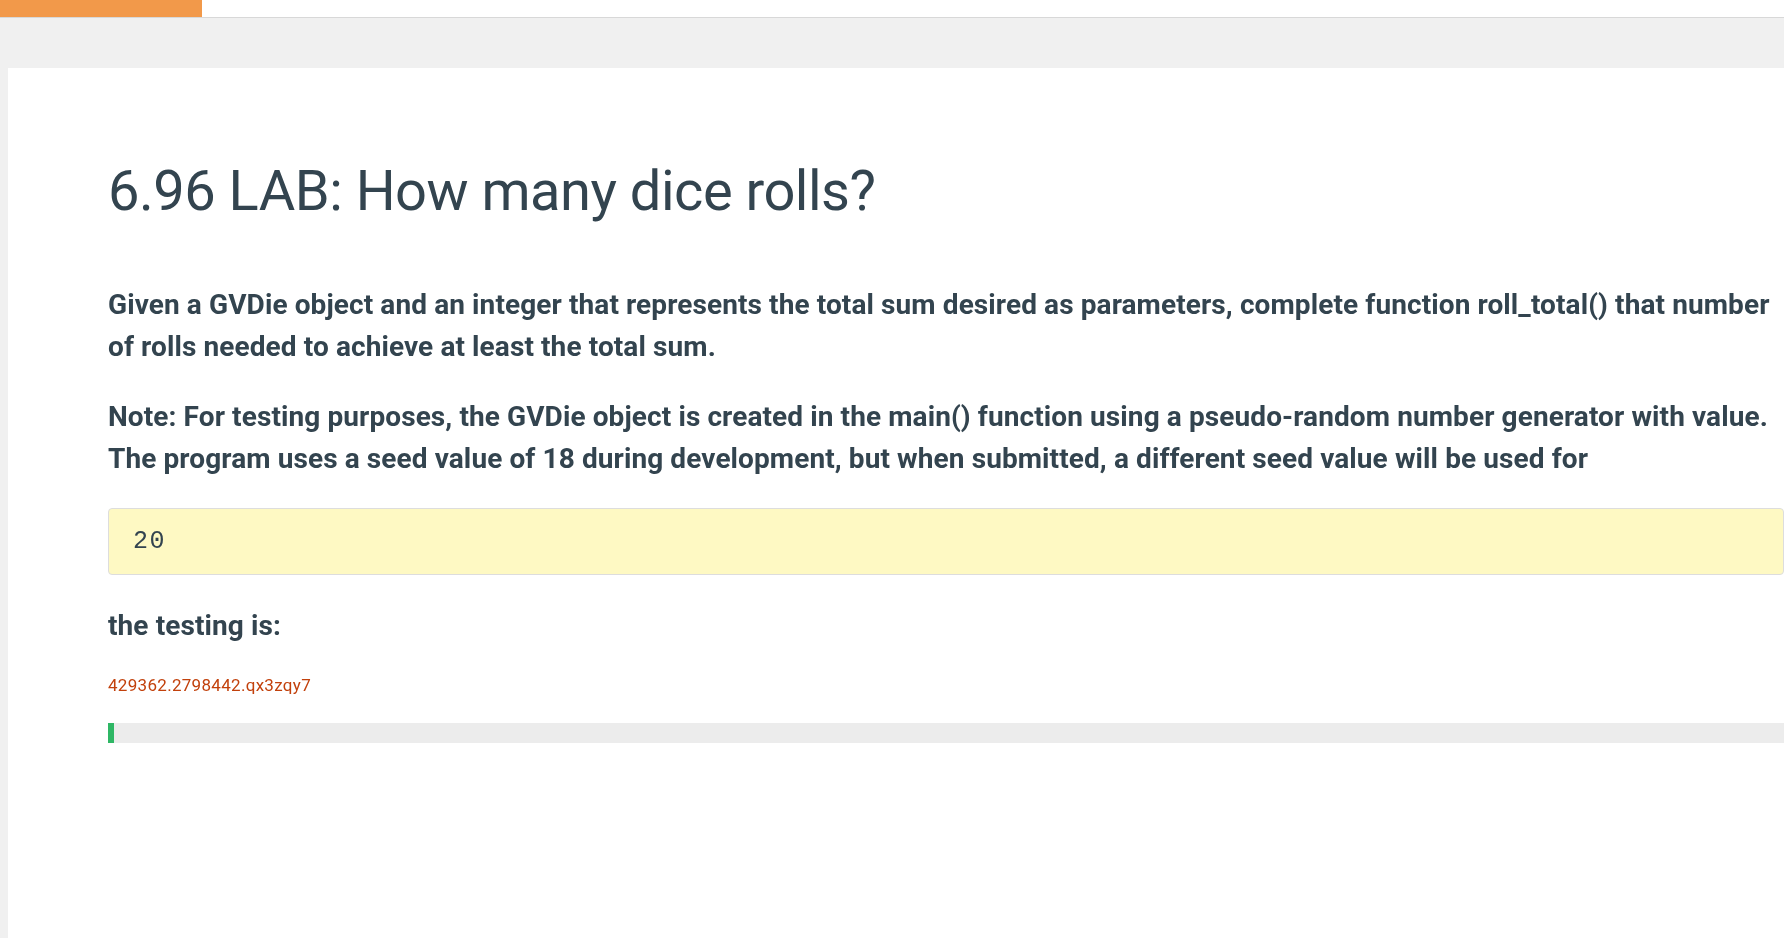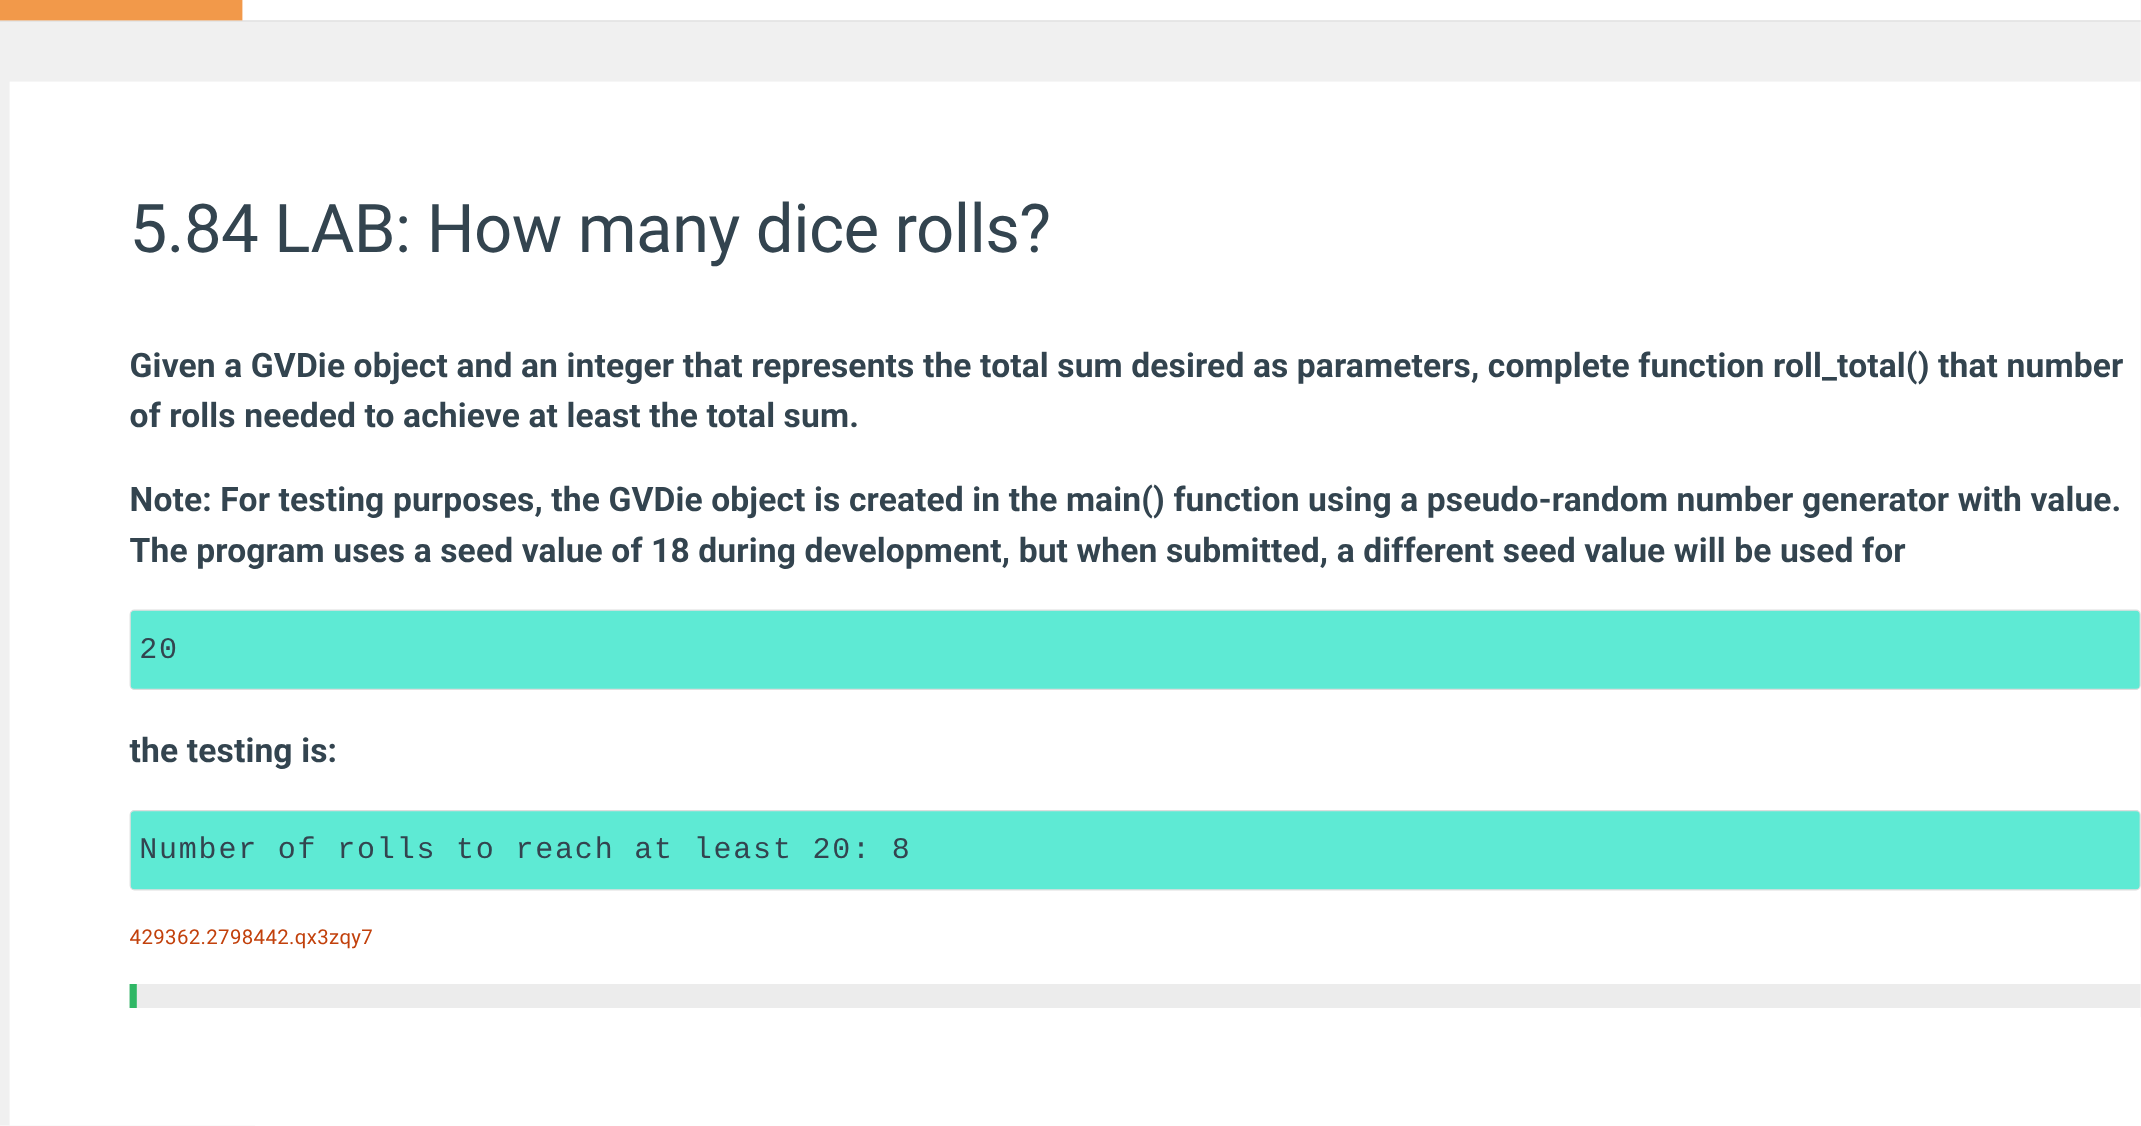--- a/index.html
+++ b/index.html
@@ -53,24 +53,24 @@
     .body-text {
       font-size: 28px;
       font-weight: 700;
       color: #33444f;
       line-height: 1.5;
       margin-bottom: 28px;
       letter-spacing: 0.1px;
     }
 
     .code-block {
-      background: #5eead4;
+      background: #fef9c3;
       border: 1px solid #dddddd;
       border-radius: 4px;
-      padding: 18px 7px;
+      padding: 18px 24px;
       font-family: "Courier New", Courier, monospace;
       font-size: 25px;
       color: #33444f;
       letter-spacing: 1.5px;
       margin-bottom: 30px;
       white-space: pre;
     }
 
     .small-id {
       font-size: 17px;
@@ -88,31 +88,30 @@
 </head>
 <body>
 
 <div class="top-bar">
   <div class="orange-tab"></div>
 </div>
 
 <div class="page-wrapper">
   <div class="content-panel">
 
-    <h1 class="heading">5.84 LAB: How many dice rolls?</h1>
+    <h1 class="heading">6.96 LAB: How many dice rolls?</h1>
 
     <p class="body-text">Given a GVDie object and an integer that represents the total sum desired as parameters, complete function roll_total() that number of rolls needed to achieve at least the total sum.</p>
 
     <p class="body-text">Note: For testing purposes, the GVDie object is created in the main() function using a pseudo-random number generator with value. The program uses a seed value of 18 during development, but when submitted, a different seed value will be used for</p>
 
 
     <div class="code-block">20</div>
 
     <p class="body-text">the testing is:</p>
 
-    <div class="code-block">Number of rolls to reach at least 20: 8</div>
 
     <div class="small-id">429362.2798442.qx3zqy7</div>
 
     <div class="editor-strip"></div>
 
   </div>
 </div>
 
 </body></html>

